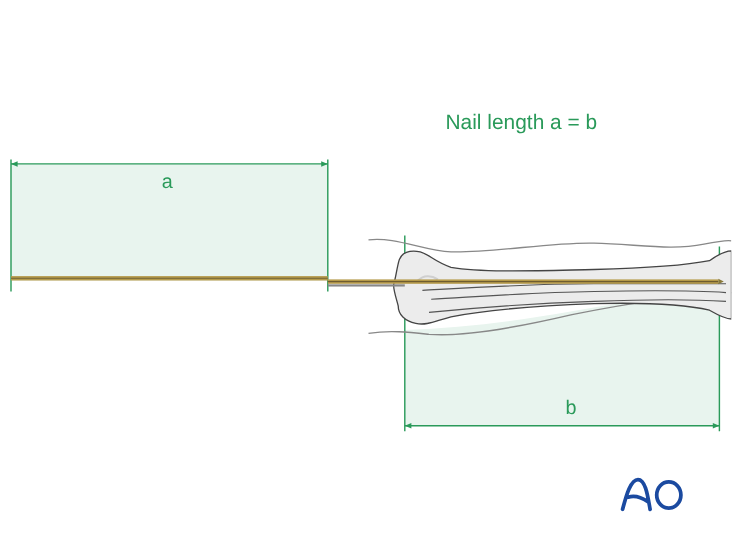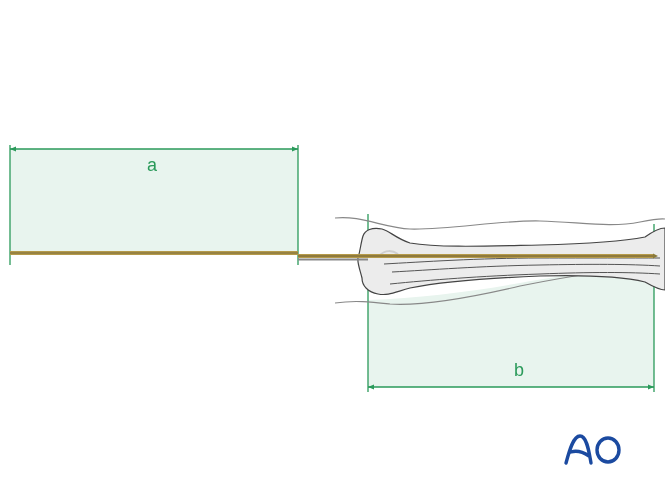--- a/index.html
+++ b/index.html
@@ -50,20 +50,21 @@
     <g>
       <rect x="10" y="251" width="288" height="4" fill="#b59a4a"></rect>
       <rect x="10" y="252.5" width="288" height="1" fill="#7a6a3a"></rect>
       <rect x="298" y="254" width="355" height="4" fill="#b59a4a"></rect>
       <rect x="298" y="255.5" width="355" height="1" fill="#6a5a30"></rect>
       <rect x="298" y="258.5" width="70" height="2" fill="#888"></rect>
       <polygon points="653,253.5 658,256 653,258.5" fill="#8a7a3a"></polygon>
     </g>
   </svg>
 
+  <div class="title">Nail length a = b</div>
   <div class="label-a">a</div>
   <div class="label-b">b</div>
 
   <svg class="logo" width="60" height="36" viewBox="0 0 60 36">
     <path d="M3,33 C6,22 10,6 17,6 C24,6 26,22 28,33 M8,22 C14,20 20,22 26,26" fill="none" stroke="#1b4aa0" stroke-width="3.4" stroke-linecap="round"></path>
     <ellipse cx="45" cy="20" rx="11" ry="12" fill="none" stroke="#1b4aa0" stroke-width="3.4"></ellipse>
   </svg>
 </div>
 
 </body></html>

